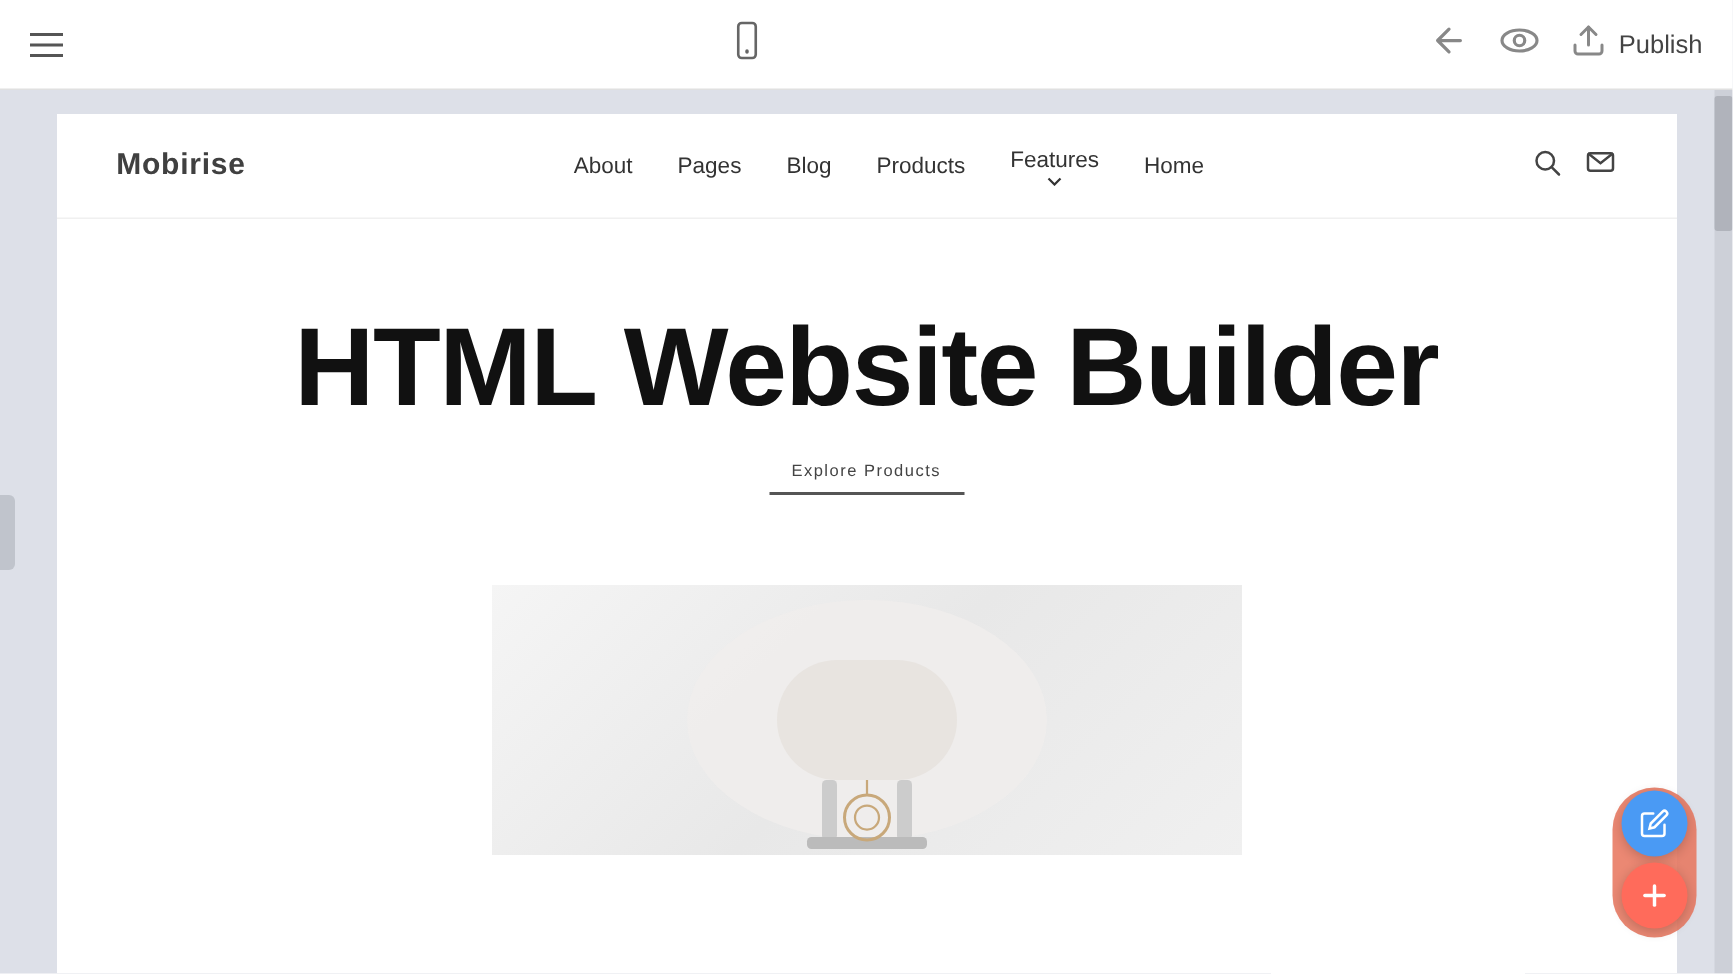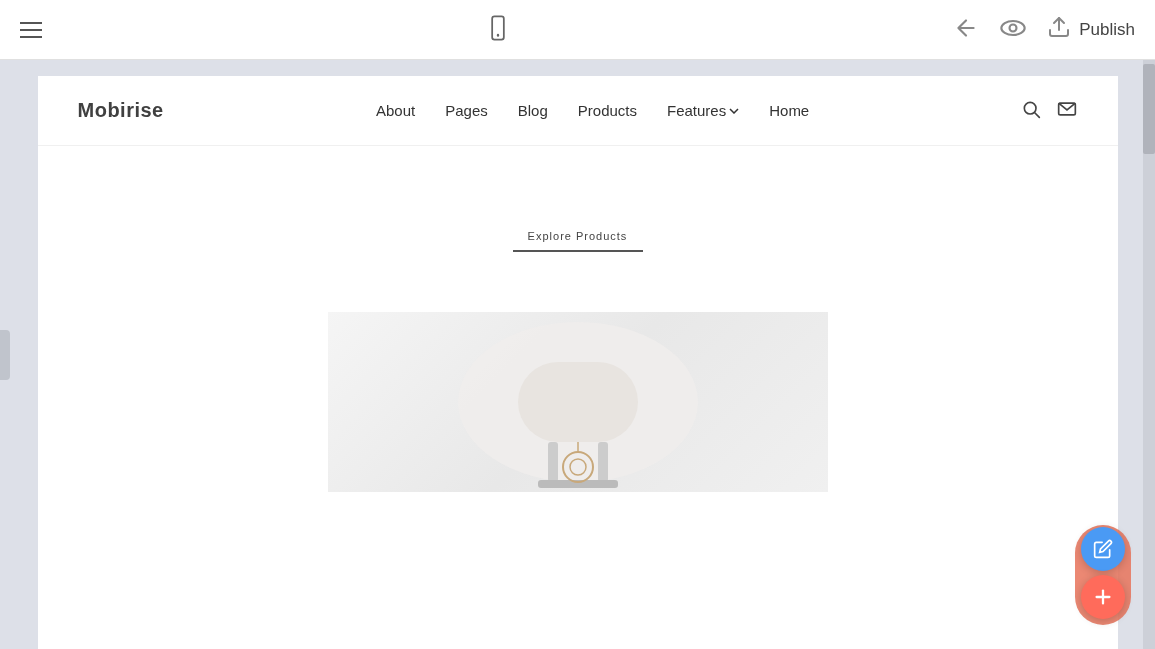--- a/index.html
+++ b/index.html
@@ -104,21 +104,21 @@
       display: flex;
       align-items: center;
       gap: 30px;
     }
     .site-nav-links a {
       text-decoration: none;
       color: #333;
       font-size: 15px;
     }
     .site-nav-links .features-link {
-      display: flex; align-items: center; gap: 3px;
+      display: flex; align-items: center; gap: 3px; flex-direction: column;
     }
     .site-nav-icons {
       display: flex; align-items: center; gap: 16px;
     }
     .site-nav-icons svg { width: 20px; height: 20px; }
 
     
     .site-hero {
       text-align: center;
       padding: 60px 40px 40px;
@@ -291,20 +291,21 @@
         <span>
           <svg viewBox="0 0 24 24" fill="none" stroke="#444" stroke-width="2">
             <rect x="2" y="5" width="20" height="14" rx="2"></rect>
             <polyline points="2 5 12 13 22 5"></polyline>
           </svg>
         </span>
       </div>
     </nav>
 
     <div class="site-hero">
+      <h1>HTML Website Builder</h1>
       <p class="site-hero-sub">Explore Products</p>
       <div class="site-hero-underline"></div>
     </div>
 
     <div class="site-image-area">
       <div class="site-image-box">
 
         <svg viewBox="0 0 500 180" width="500" height="180" style="position:absolute;bottom:0;left:0;">
 
           <ellipse cx="250" cy="90" rx="120" ry="80" fill="#f0eeec" opacity="0.8"></ellipse>

